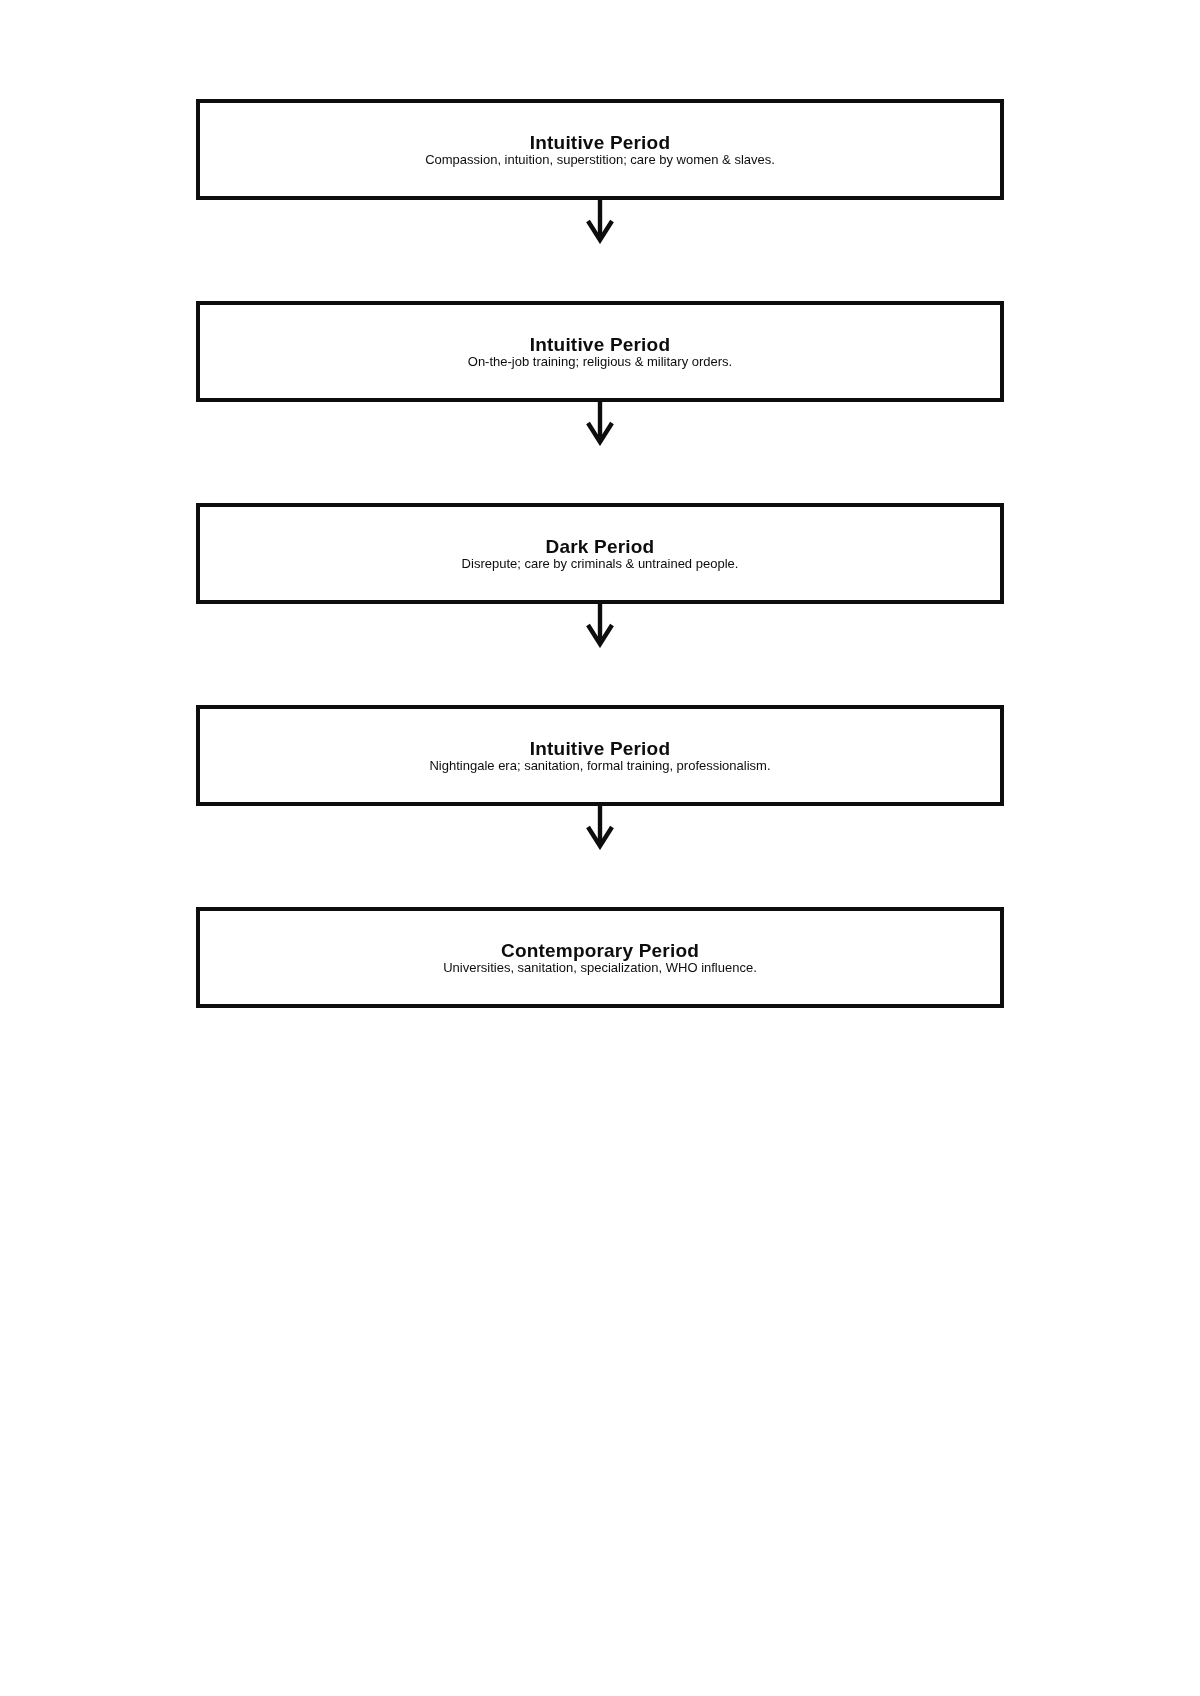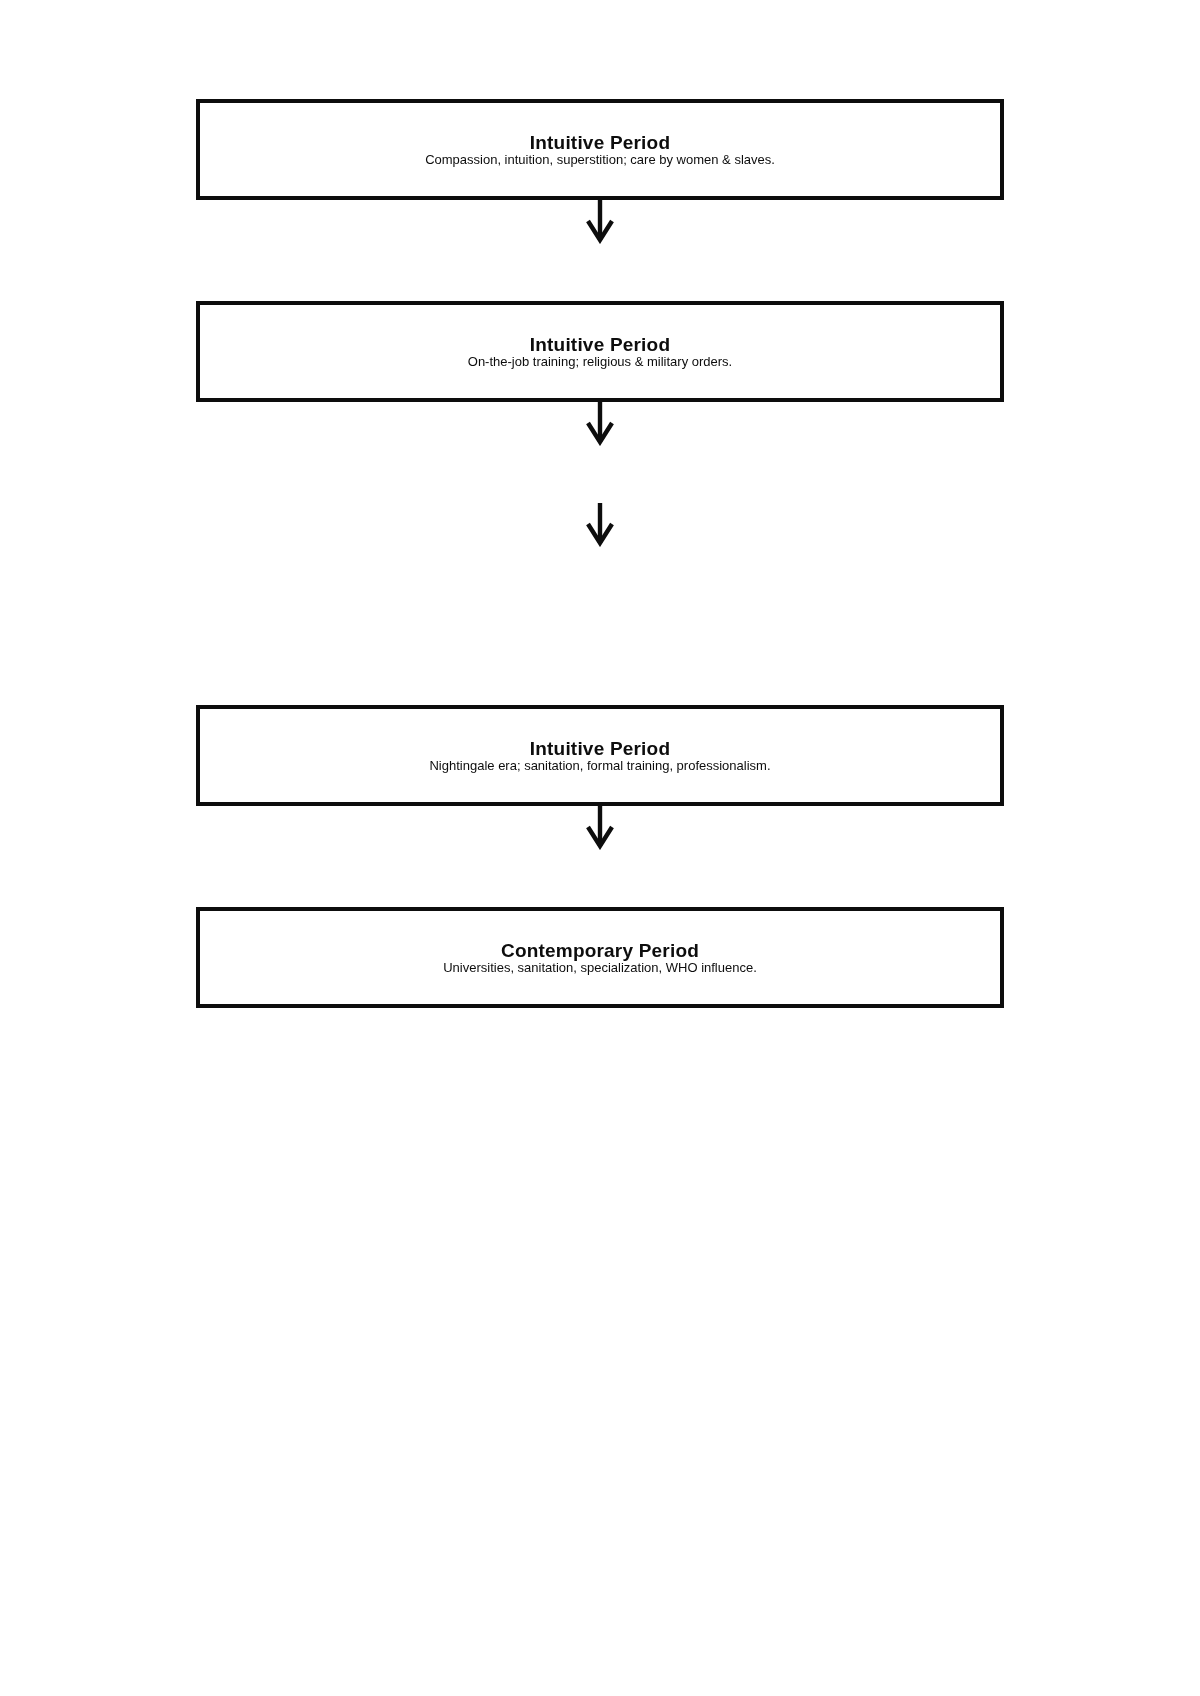--- a/index.html
+++ b/index.html
@@ -77,20 +77,24 @@
     </div>
     <div class="arrow-cell">
       <svg width="44" height="44" viewBox="0 0 44 44" aria-hidden="true">
         <line x1="22" y1="0" x2="22" y2="40" stroke="#0d0d0d" stroke-width="4.4"></line>
         <polyline points="10,21 22,40 34,21" fill="none" stroke="#0d0d0d" stroke-width="4.4" stroke-linejoin="miter"></polyline>
       </svg>
     </div>
   </div>
 
   <div class="step">
+    <div class="box">
+      <div class="period-title">Dark Period</div>
+      <div class="period-desc">Disrepute; care by criminals &amp; untrained people.</div>
+    </div>
     <div class="arrow-cell">
       <svg width="44" height="44" viewBox="0 0 44 44" aria-hidden="true">
         <line x1="22" y1="0" x2="22" y2="40" stroke="#0d0d0d" stroke-width="4.4"></line>
         <polyline points="10,21 22,40 34,21" fill="none" stroke="#0d0d0d" stroke-width="4.4" stroke-linejoin="miter"></polyline>
       </svg>
     </div>
   </div>
 
   <div class="step">
     <div class="box">

